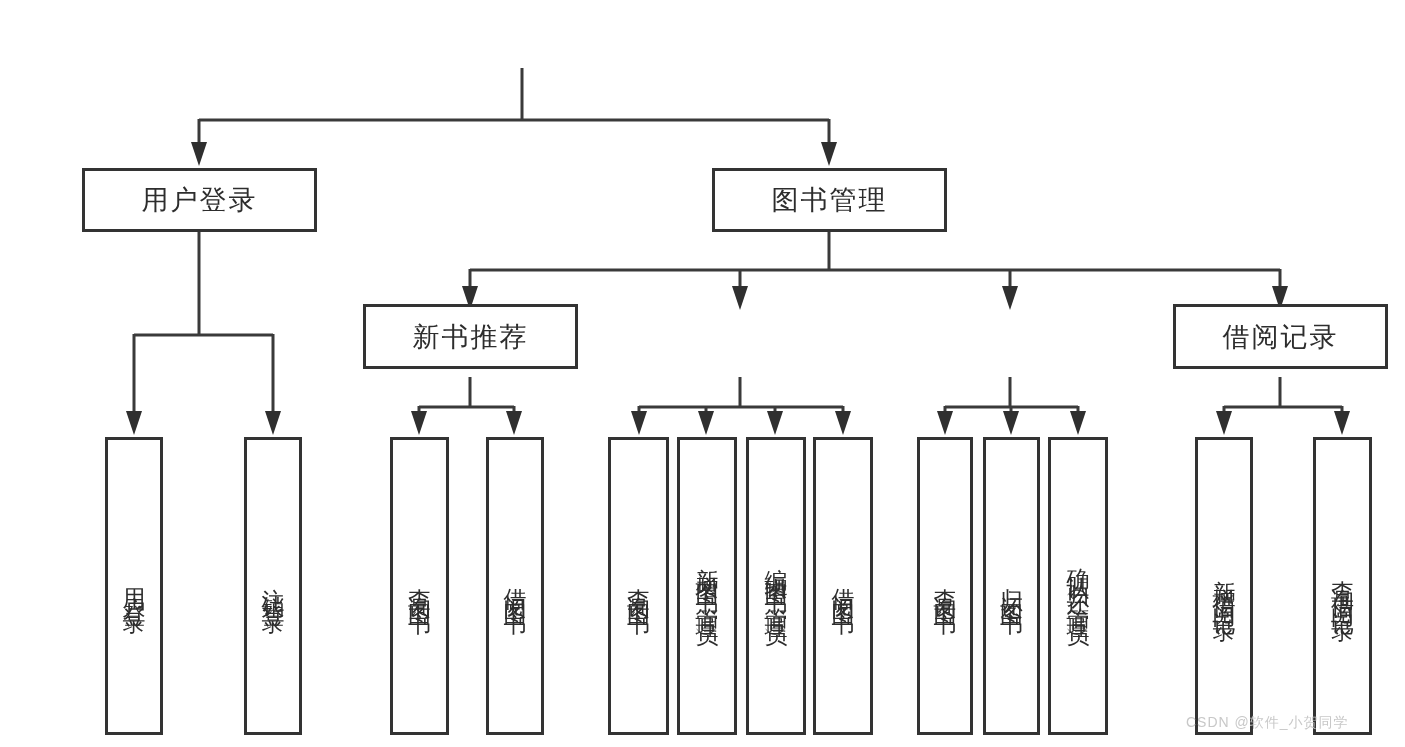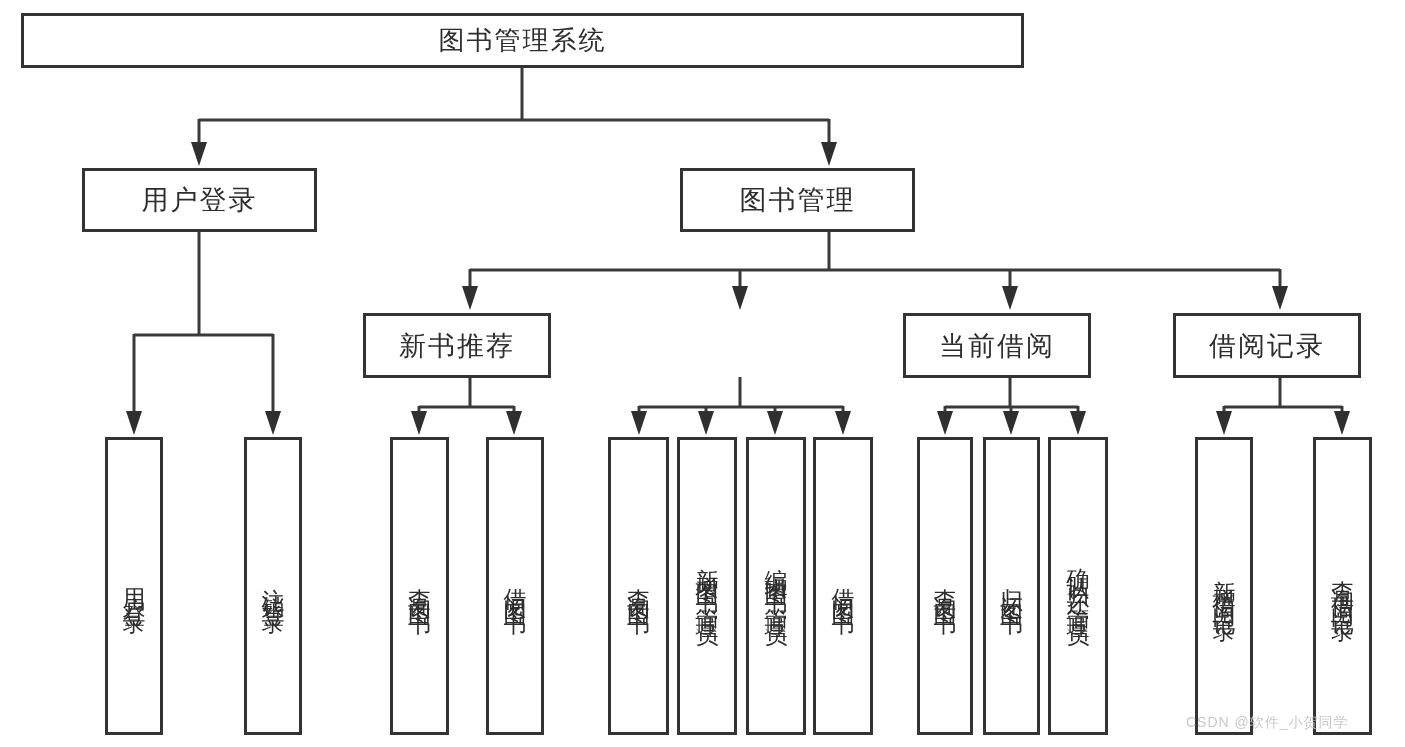--- a/index.html
+++ b/index.html
@@ -28,21 +28,21 @@
     border: 3px solid #333333;
     background: #ffffff;
     color: #2d2d2d;
     display: flex;
     align-items: center;
     justify-content: center;
     z-index: 1;
   }
   .root  { left: 21px;  top: 13px;  width: 1003px; height: 55px; font-size: 26px; letter-spacing: 2px; }
   .lvl2  { top: 168px; width: 235px; height: 64px; font-size: 27px; letter-spacing: 2px; }
-  .lvl3  { top: 313px; width: 188px; height: 65px; font-size: 27px; letter-spacing: 2px; }
+  .lvl3  { top: 304px; width: 215px; height: 65px; font-size: 27px; letter-spacing: 2px; }
   .leaf  { top: 437px; height: 298px; }
   .leaf span {
     writing-mode: vertical-rl;
     text-orientation: mixed;
     font-size: 23px;
     letter-spacing: 8px;
     line-height: 1;
     white-space: nowrap;
   }
   #watermark {
@@ -97,27 +97,25 @@
       <polygon points="767,411 783,411 775,435"></polygon>
       <polygon points="835,411 851,411 843,435"></polygon>
       <polygon points="937,411 953,411 945,435"></polygon>
       <polygon points="1003,411 1019,411 1011,435"></polygon>
       <polygon points="1070,411 1086,411 1078,435"></polygon>
       <polygon points="1216,411 1232,411 1224,435"></polygon>
       <polygon points="1334,411 1350,411 1342,435"></polygon>
     </g>
   </svg>
 
-  <div class="box root">图书管理系统</div>
 
   <div class="box lvl2" style="left:82px">用户登录</div>
-  <div class="box lvl2" style="left:680px">图书管理</div>
+  <div class="box lvl2" style="left:712px">图书管理</div>
 
   <div class="box lvl3" style="left:363px">新书推荐</div>
-  <div class="box lvl3" style="left:903px">当前借阅</div>
   <div class="box lvl3" style="left:1173px">借阅记录</div>
 
   <div class="box leaf" style="left:105px;width:58px">
     <span>用户登录</span>
   </div>
   <div class="box leaf" style="left:244px;width:58px">
     <span>注销登录</span>
   </div>
 
   <div class="box leaf" style="left:390px;width:59px">

